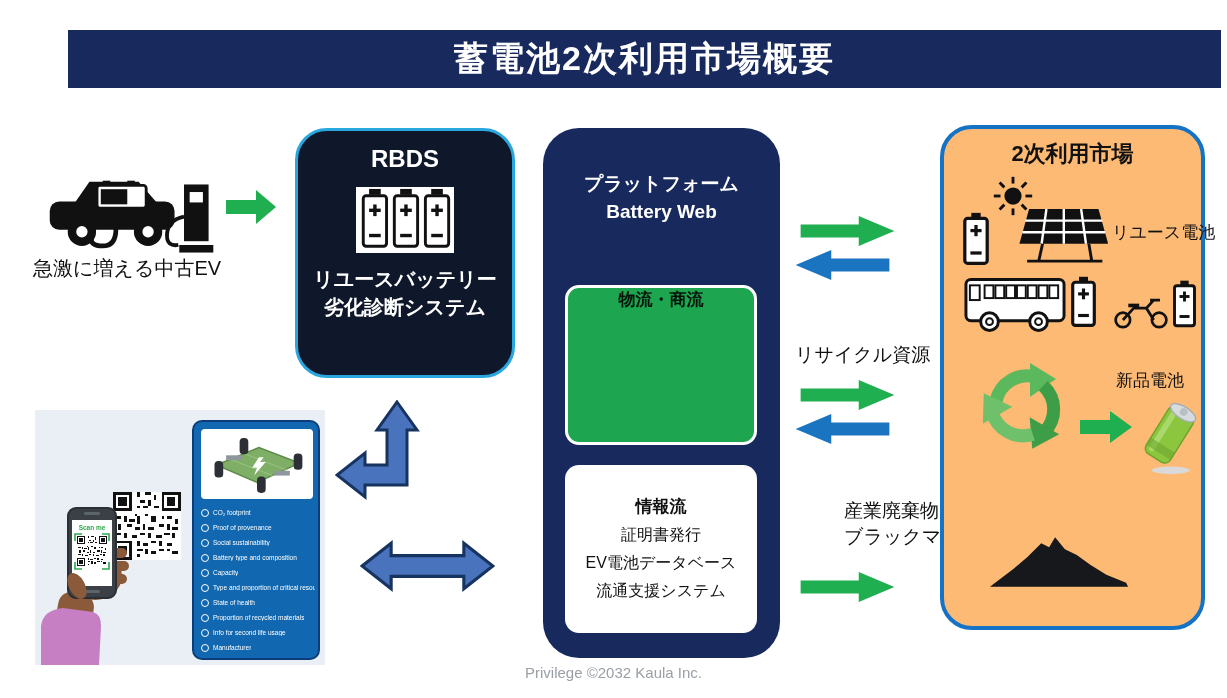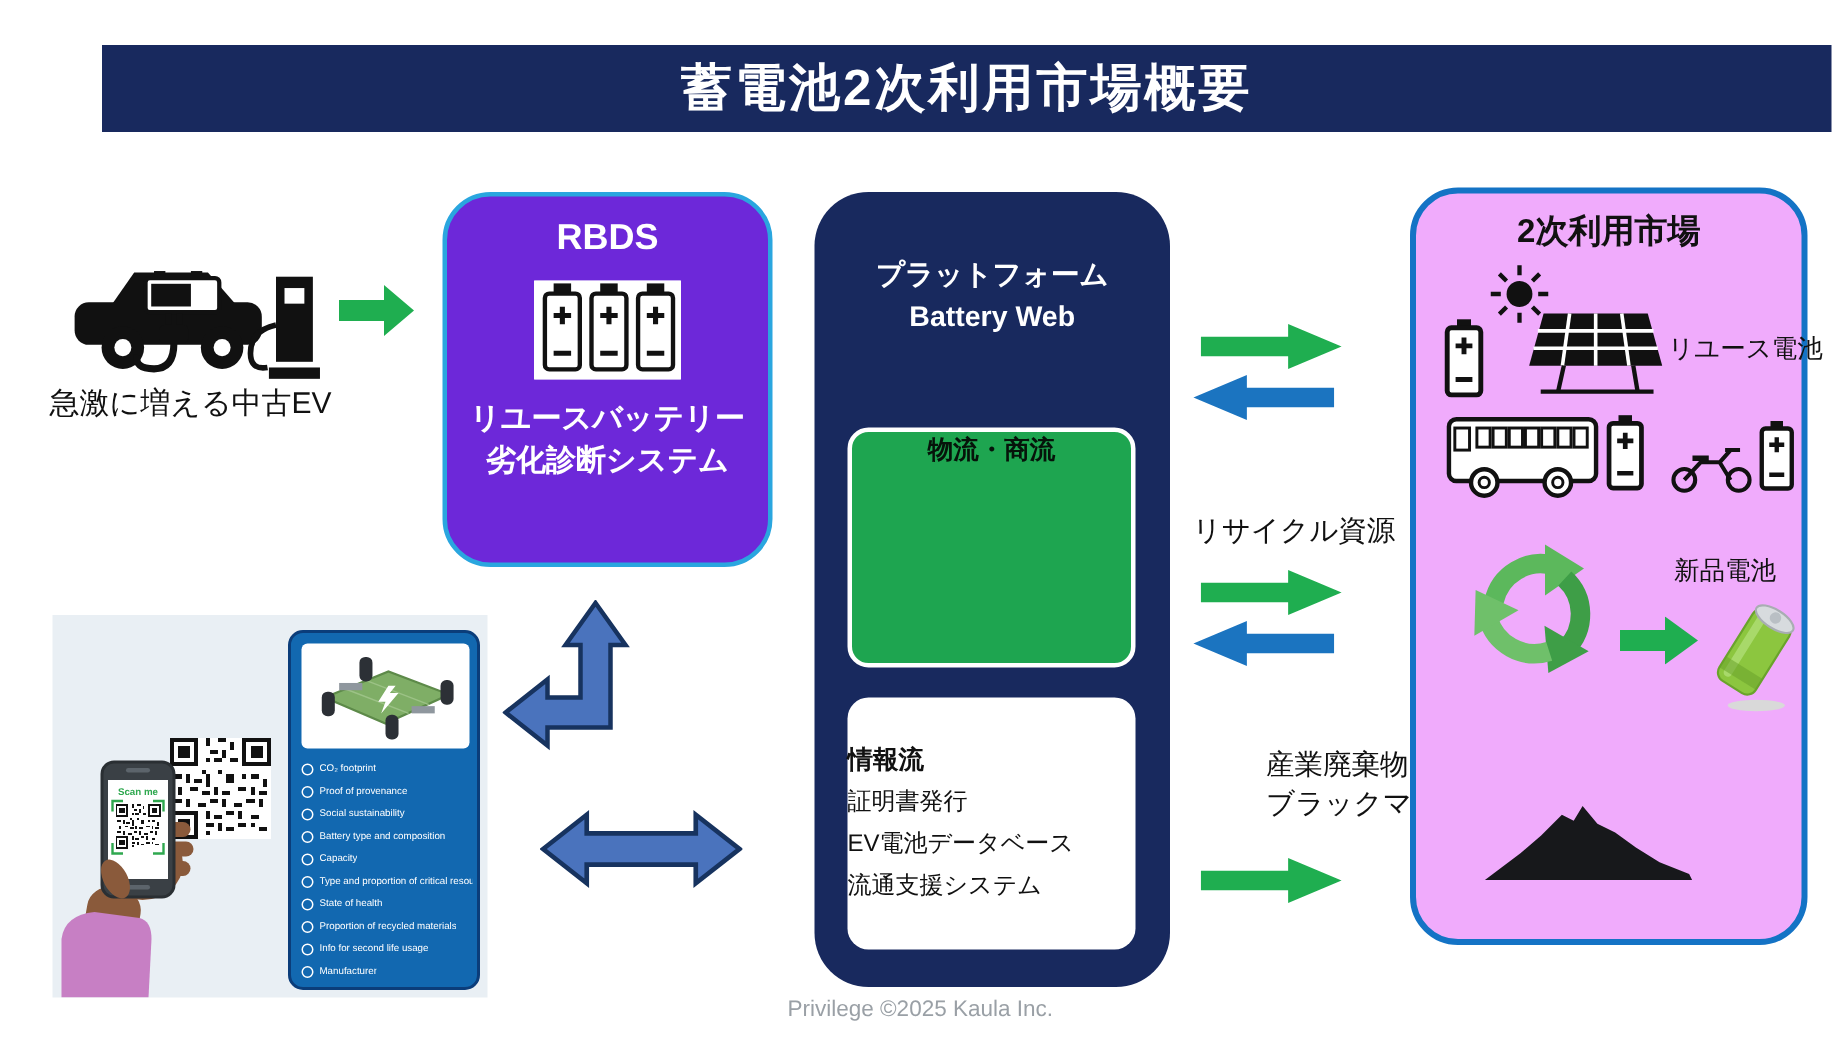--- a/index.html
+++ b/index.html
@@ -9,43 +9,43 @@
 
   
   .banner { left:37px; top:30px; width:1153px; height:58px; background:#18295e;
             display:flex; align-items:center; justify-content:center;margin-left:31px; }
   .banner h1 { color:#ffffff; font-size:34px; font-weight:bold; letter-spacing:2px; }
 
   
   .used-ev-caption { left:33px; top:255px; width:220px; font-size:20px; color:#111111; }
 
   
-  .rbds { left:295px; top:128px; width:220px; height:250px; background:#6d28d9;
+  .rbds { left:295px; top:128px; width:220px; height:250px; background:#0f172a;
           border:3px solid #2aa6df; border-radius:32px; text-align:center; }
   .rbds-title { margin-top:14px; color:#ffffff; font-size:24px; font-weight:bold; }
   .rbds-batt { margin:14px auto 0; width:98px; height:66px; background:#ffffff; display:block; }
   .rbds-line { color:#ffffff; font-size:20px; font-weight:bold; line-height:28px; }
   .rbds-lines { margin-top:12px;text-align:center; }
 
   
   .platform { left:543px; top:128px; width:237px; height:530px; background:#18295e; border-radius:36px; }
   .platform-title { margin-top:42px; text-align:center; color:#ffffff; font-size:19px; font-weight:bold; line-height:28px; }
   .green-box { position:absolute; left:22px; top:157px; width:192px; height:160px; background:#1ea550;
                border:3px solid #ffffff; border-radius:14px; display:flex; justify-content:center; }
   .green-box span { color:#06130a; font-size:17px; font-weight:bold; }
   .info-box { position:absolute; left:22px; top:337px; width:192px; height:168px; background:#ffffff;
-              border-radius:14px; display:flex; flex-direction:column; justify-content:center; }
+              border-radius:14px; display:flex; flex-direction:column; align-items:center; justify-content:center; }
   .info-title { font-size:17px; font-weight:bold; color:#111111; line-height:28px; }
   .info-line { font-size:16px; color:#111111; line-height:28px; white-space:nowrap; }
 
   
   .flow-label { font-size:19px; color:#111111; line-height:26px; white-space:nowrap; }
 
   
-  .market { left:940px; top:125px; width:265px; height:505px; background:#f0abfc;
+  .market { left:940px; top:125px; width:265px; height:505px; background:#fdba74;
             border:4px solid #1473c5; border-radius:32px;padding-left:31px; }
   .market-title { position:absolute; top:10px; left:0; width:100%; text-align:center;
                   font-size:22px; font-weight:bold; color:#111111; }
   .market-label { position:absolute; font-size:17px; color:#111111; white-space:nowrap; }
 
   
   .photo { left:35px; top:410px; width:290px; height:255px; background:#e9eff4; }
 
   
   .card { left:192px; top:420px; width:128px; height:240px; background:#1268b0;
@@ -390,15 +390,15 @@
   </div>
 
   <svg class="abs" style="left:335px; top:400px;" width="100" height="110" viewBox="0 0 100 110">
     <polygon points="62,2 82,30 72,30 72,85 30,85 30,97 2,75 30,53 30,65 52,65 52,30 42,30" fill="#4a73bd" stroke="#17335f" stroke-width="3" stroke-linejoin="miter"></polygon>
   </svg>
 
   <svg class="abs" style="left:360px; top:536px;" width="135" height="60" viewBox="0 0 130 56">
     <polygon points="2,28 30,6 30,18 100,18 100,6 128,28 100,50 100,38 30,38 30,50" fill="#4a73bd" stroke="#17335f" stroke-width="3" stroke-linejoin="miter"></polygon>
   </svg>
 
-  <div class="abs footer">Privilege ©2025 Kaula Inc.</div>
+  <div class="abs footer">Privilege ©2032 Kaula Inc.</div>
 
 </div>
 
 </body></html>

